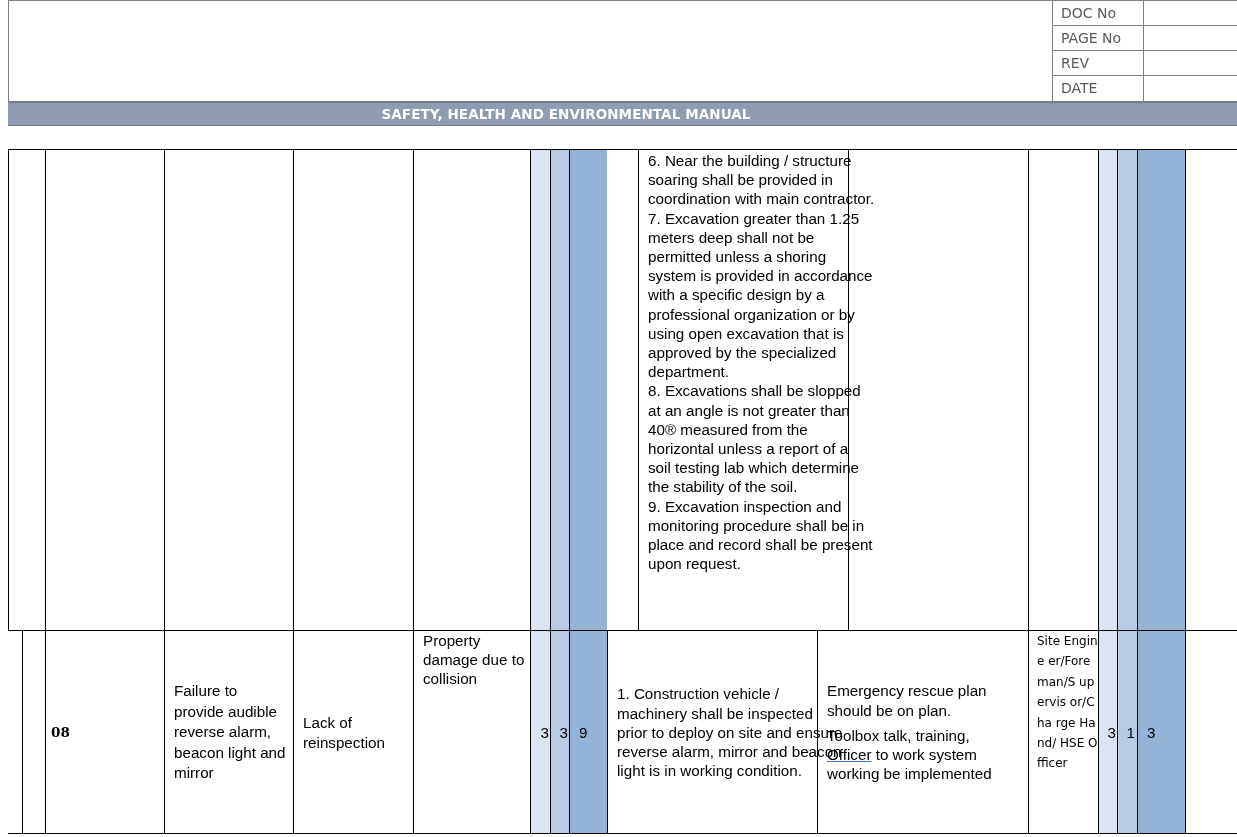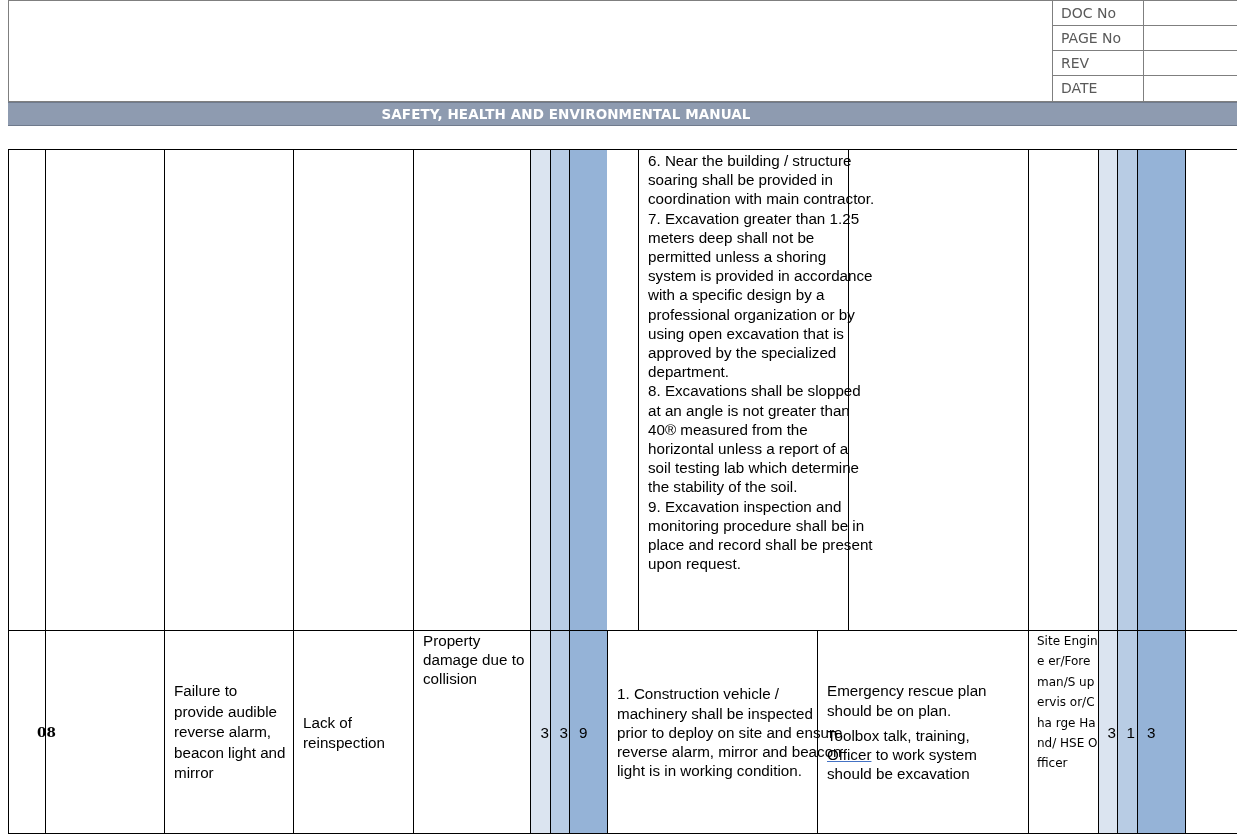--- a/index.html
+++ b/index.html
@@ -75,21 +75,21 @@
       <div>9. Excavation inspection and monitoring procedure shall be in place and record shall be present upon request.</div>
     </div>
     <div class="cell" style="left:840px; width:180px;"></div>
     <div class="cell" style="left:1020px; width:70px;"></div>
     <div class="cell c-light" style="left:1090px; width:19px;"></div>
     <div class="cell c-mid" style="left:1109px; width:20px;"></div>
     <div class="cell c-dark" style="left:1129px; width:49px; border-right:1px solid #000;"></div>
   </div>
 
   <div class="row" style="top:481px; height:203px;">
-    <div class="cell vcenter sno" style="left:0; width:37px;padding-left:28px;">
+    <div class="cell vcenter sno" style="left:14px; width:37px;padding-left:28px;">
       <span>08</span>
     </div>
     <div class="cell" style="left:37px; width:119px;"></div>
     <div class="cell vcenter pad" style="left:156px; width:129px; line-height:20.5px;">
       <span>Failure to provide audible reverse alarm, beacon light and mirror</span>
     </div>
     <div class="cell vcenter pad" style="left:285px; width:120px;">
       <span>Lack of reinspection</span>
     </div>
     <div class="cell pad" style="left:405px; width:117px; padding-top:0;">
@@ -103,21 +103,21 @@
     </div>
     <div class="cell c-dark vcenter num" style="left:561px; width:38px; padding-left:9px;">
       <span>9</span>
     </div>
     <div class="cell vcenter pad" style="left:599px; width:241px;">
       <span>1. Construction vehicle / machinery shall be inspected prior to deploy on site and ensure reverse alarm, mirror and beacon light is in working condition.</span>
     </div>
     <div class="cell vcenter pad" style="left:809px; width:180px; padding-left:9px;">
       <div>
         <div class="para">Emergency rescue plan should be on plan.</div>
-        <div class="para"><span>Toolbox talk, training, </span><span class="underline-blue">Officer</span><span> to work system should be excavation</span></div>
+        <div class="para"><span>Toolbox talk, training, </span><span class="underline-blue">Officer</span><span> to work system working be implemented</span></div>
       </div>
     </div>
     <div class="cell resp" style="left:1020px; width:70px; word-break:break-all;">
       <div>Site Engine er/Fore man/S upervis or/Cha rge Hand/ HSE Officer</div>
     </div>
     <div class="cell c-light vcenter num" style="left:1090px; width:19px; justify-content:flex-end; padding-right:1px;">
       <span>3</span>
     </div>
     <div class="cell c-mid vcenter num" style="left:1109px; width:20px; justify-content:flex-end; padding-right:2px;">
       <span>1</span>

